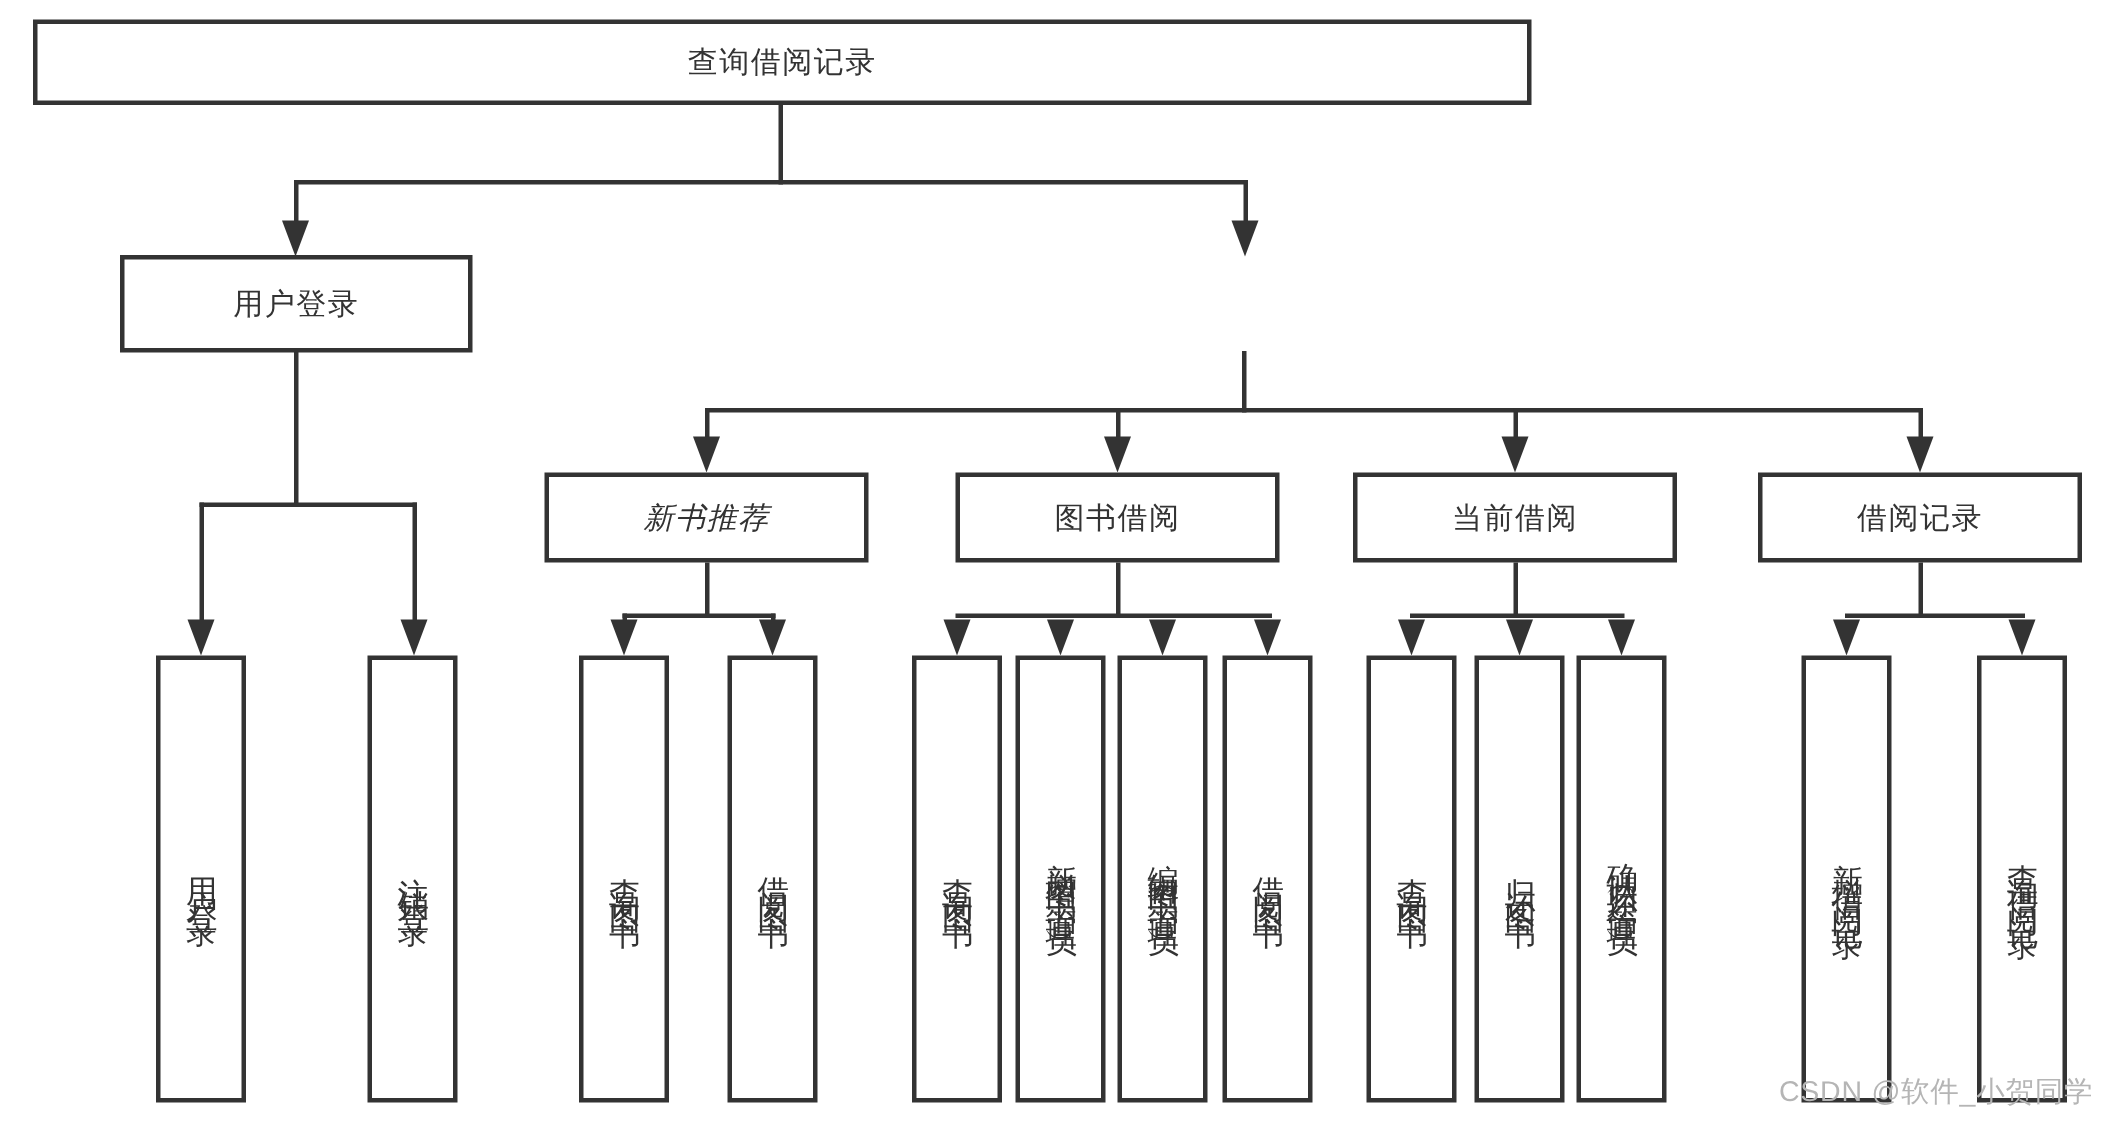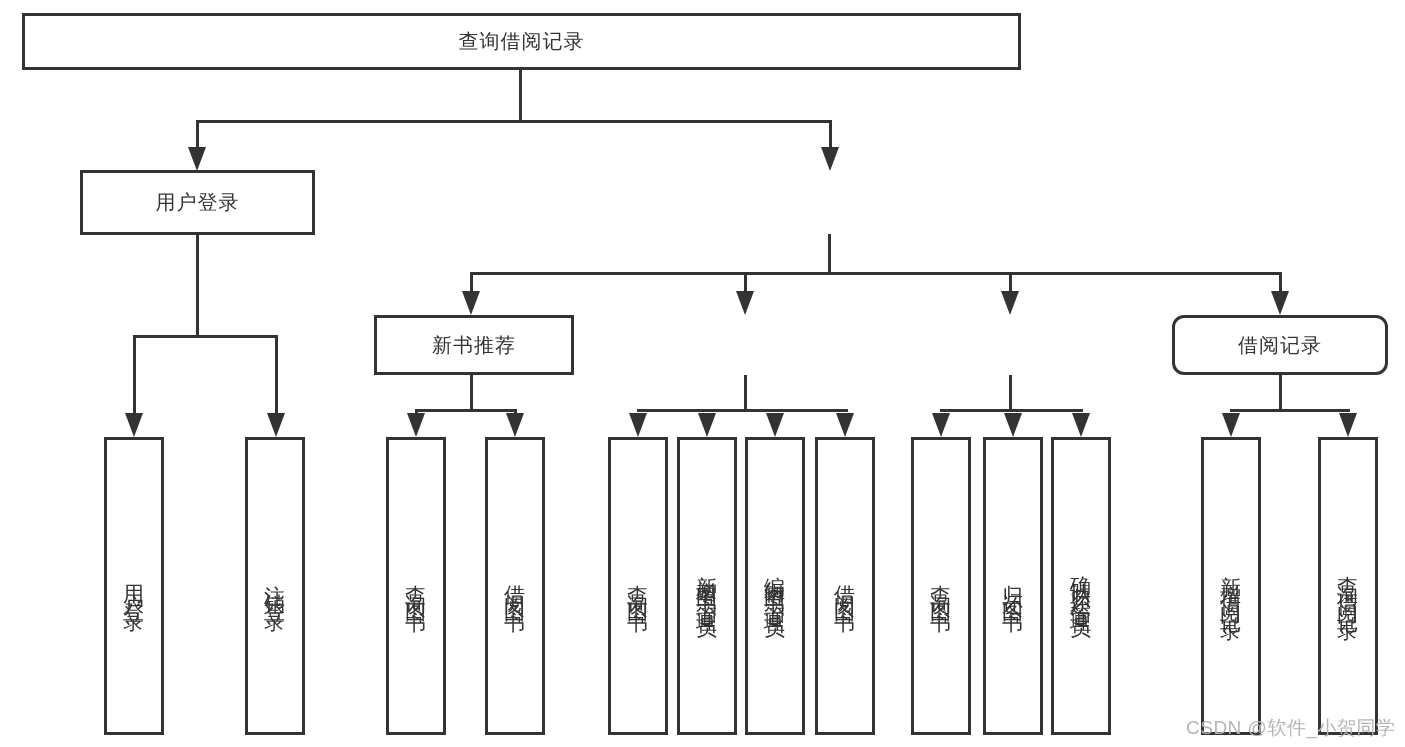--- a/index.html
+++ b/index.html
@@ -63,24 +63,30 @@
   <div class="hline" style="left:470px;top:272px;width:812px;"></div>
   <div class="vline" style="left:470px;top:272px;height:26px;"></div>
   <div class="vline" style="left:744px;top:272px;height:26px;"></div>
   <div class="vline" style="left:1009px;top:272px;height:26px;"></div>
   <div class="vline" style="left:1279px;top:272px;height:26px;"></div>
   <div class="arrow" style="left:462px;top:291px;"></div>
   <div class="arrow" style="left:736px;top:291px;"></div>
   <div class="arrow" style="left:1001px;top:291px;"></div>
   <div class="arrow" style="left:1271px;top:291px;"></div>
 
-  <div class="box" style="left:374px;top:315px;width:200px;height:60px;">
+  <div class="box" style="left:363px;top:315px;width:216px;height:60px;font-style:italic;">
     <span>新书推荐</span>
   </div>
-  <div class="box" style="left:1172px;top:315px;width:216px;height:60px;border-radius:12px;">
+  <div class="box" style="left:637px;top:315px;width:216px;height:60px;">
+    <span>图书借阅</span>
+  </div>
+  <div class="box" style="left:902px;top:315px;width:216px;height:60px;">
+    <span>当前借阅</span>
+  </div>
+  <div class="box" style="left:1172px;top:315px;width:216px;height:60px;">
     <span>借阅记录</span>
   </div>
 
   <div class="vline" style="left:470px;top:375px;height:37px;"></div>
   <div class="hline" style="left:415px;top:409px;width:102px;"></div>
   <div class="vline" style="left:415px;top:409px;height:10px;"></div>
   <div class="vline" style="left:514px;top:409px;height:10px;"></div>
   <div class="arrow" style="left:407px;top:413px;"></div>
   <div class="arrow" style="left:506px;top:413px;"></div>
 

